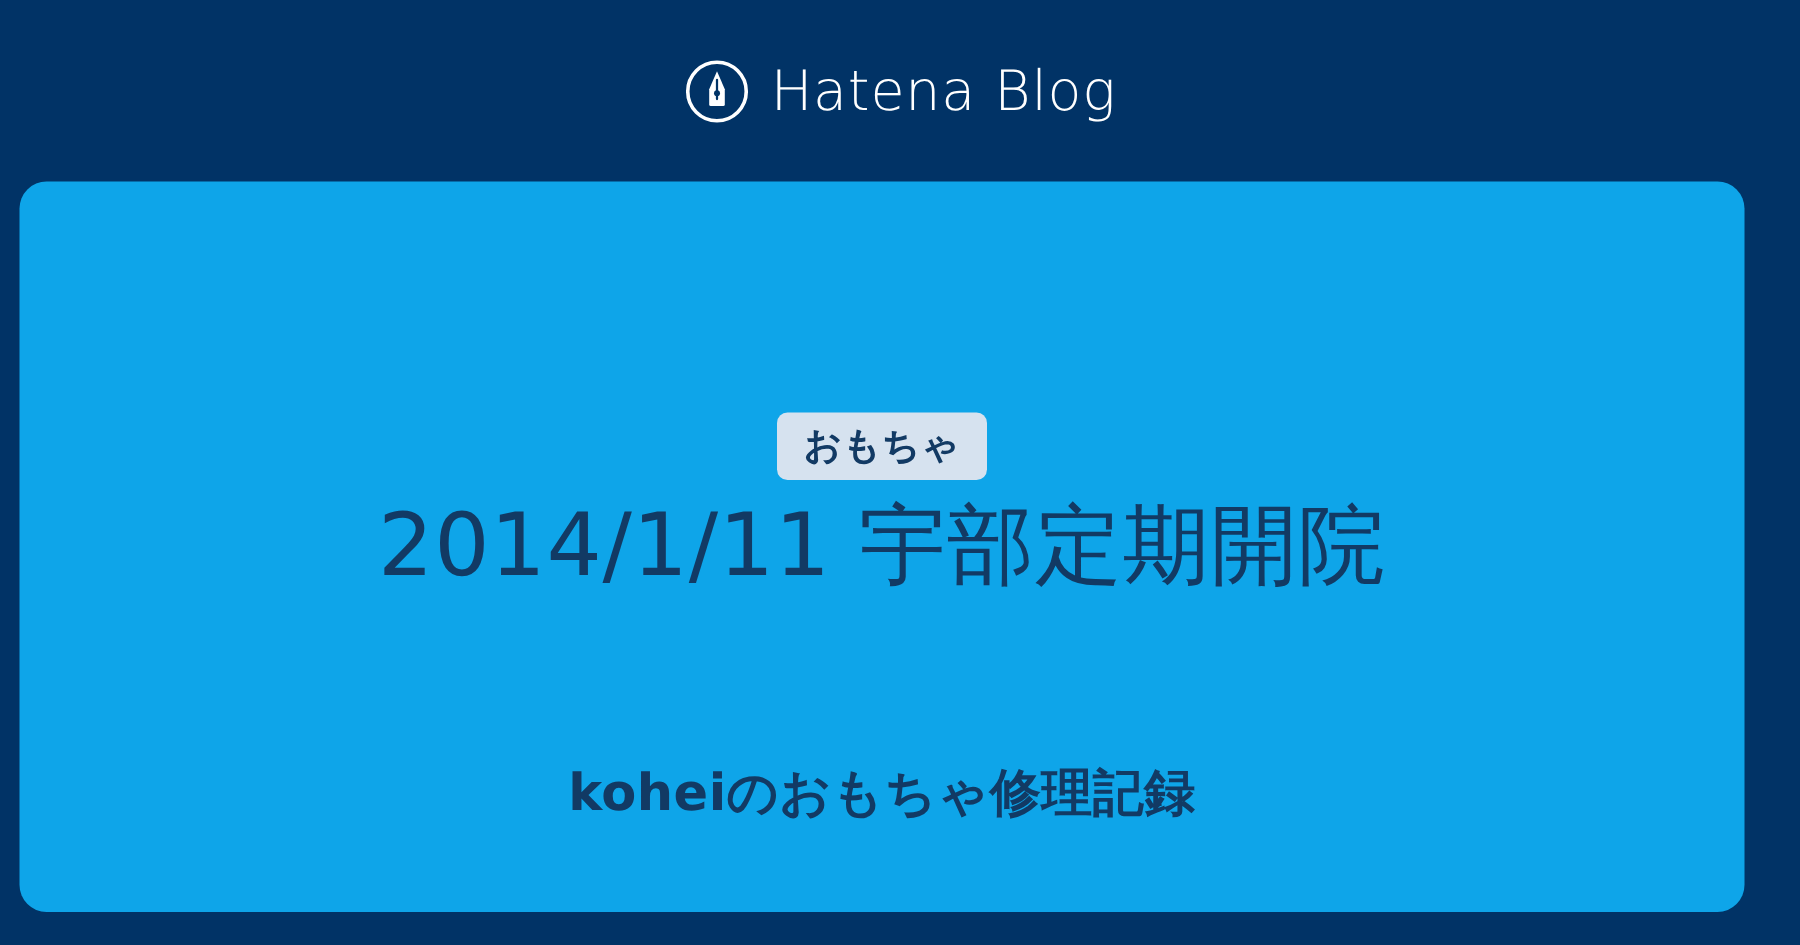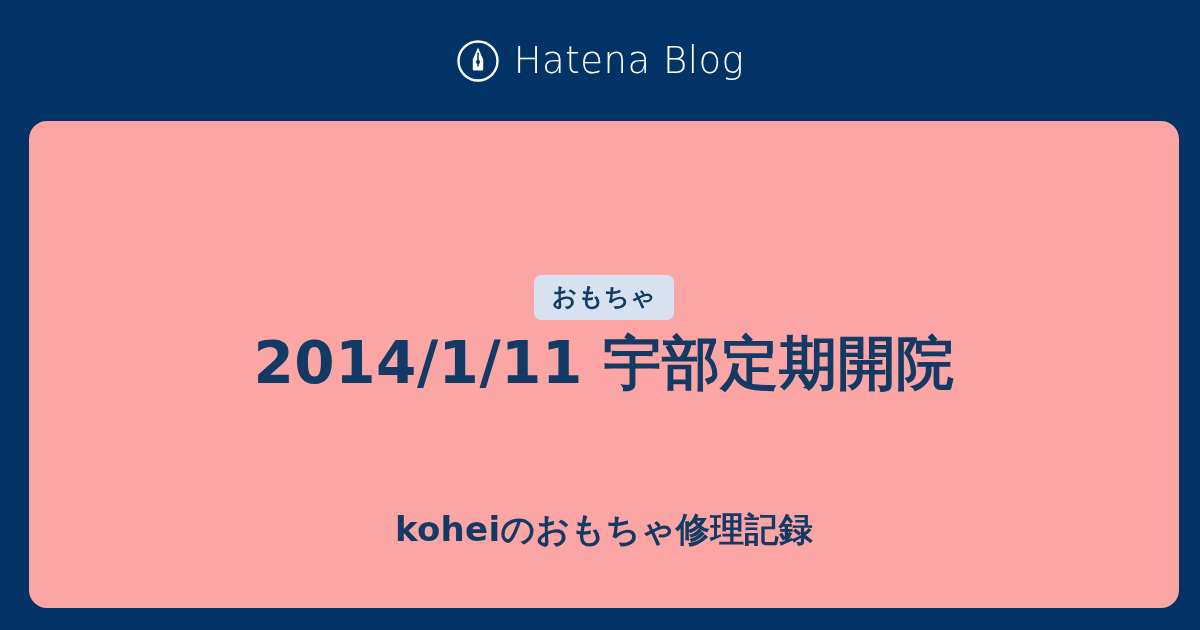--- a/index.html
+++ b/index.html
@@ -46,25 +46,25 @@
     font-weight: 300;
     letter-spacing: 0.5px;
     line-height: 1;
     white-space: nowrap;
     font-family: "DejaVu Sans", "Liberation Sans", sans-serif;
   }
 
   
   .card {
     position: absolute;
-    left: 29px;
+    left: 13px;
     top: 121px;
     width: 1150px;
     height: 487px;
-    background: #fca5a5;
+    background: #0ea5e9;
     border-radius: 18px;
     box-sizing: border-box;
     overflow: hidden;
   }
 
   .card-inner {
     position: absolute;
     left: 0;
     top: 0;
     width: 100%;
@@ -100,21 +100,21 @@
     border-radius: 7px;
     letter-spacing: 0.5px;
     white-space: nowrap;
     font-family: "DejaVu Sans", "Liberation Sans", sans-serif;
   }
 
   .entry-title {
     margin: 10px 0 0 0;
     color: #123a64;
     font-size: 58px;
-    font-weight: 700;
+    font-weight: 400;
     line-height: 1.14;
     letter-spacing: 0.5px;
     text-align: center;
     max-width: 1040px;
     white-space: nowrap;
     font-family: "DejaVu Sans", "Liberation Sans", sans-serif;
   }
 
   
   .blog-title-row {

